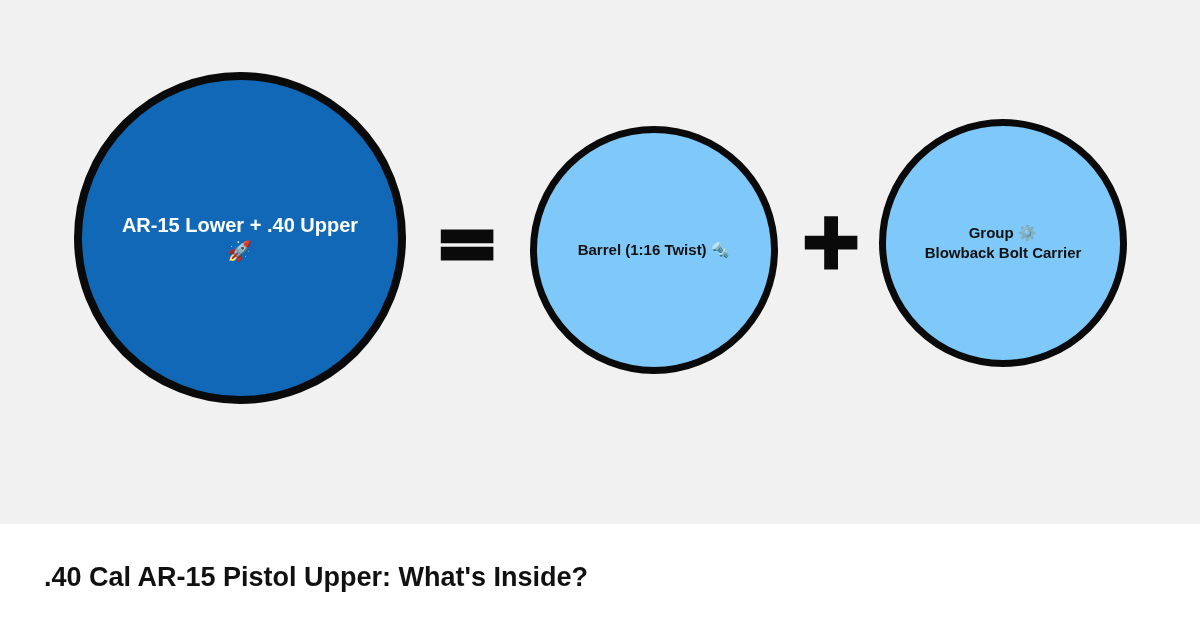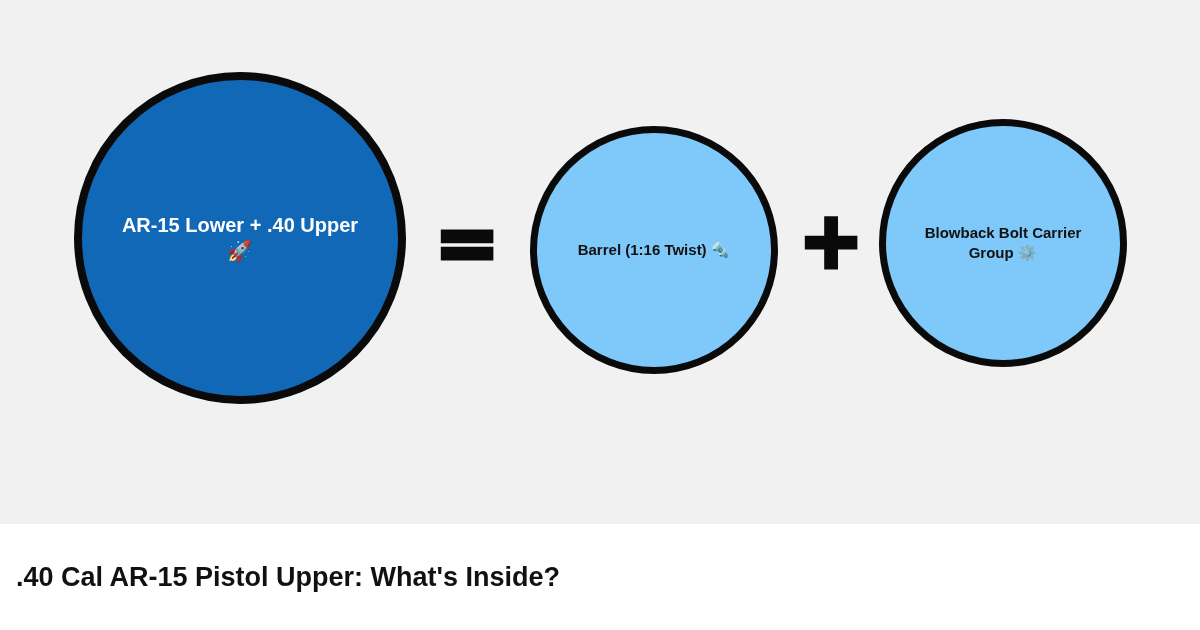--- a/index.html
+++ b/index.html
@@ -43,21 +43,21 @@
     color:var(--operator);
     font-family:"DejaVu Sans",sans-serif;
     font-weight:bold;font-size:76px;
     -webkit-text-stroke:5px var(--operator);
   }
   .op-equals{left:407px;top:182px;}
   .op-plus{left:771px;top:180px;}
   .footer{
     position:absolute;left:0;top:524px;width:1200px;height:106px;
     background:var(--panel);display:flex;align-items:center;
-    padding-left:16px;
+    padding-left:44px;
   }
   .page-title{
     color:var(--title);font-size:27px;font-weight:bold;
     font-family:"Liberation Sans",sans-serif;
   }
 </style>
 </head>
 <body>
 
 <div class="card">
@@ -82,24 +82,24 @@
         <span class="label-line">Barrel (1:16 Twist)</span><span class="emoji inline-icon">🔩</span>
       </div>
     </div>
 
     <div class="operator op-plus">
       <span>+</span>
     </div>
 
     <div class="circle circle-component circle-bcg">
       <div class="label-sm">
-        <div class="label-line">Blowback Bolt Carrier</div>
         <div class="label-line">
           <span>Group</span><span class="emoji inline-icon">⚙️</span>
         </div>
+        <div class="label-line">Blowback Bolt Carrier</div>
       </div>
     </div>
 
   </div>
 
   <div class="footer">
     <h1 class="page-title">.40 Cal AR-15 Pistol Upper: What's Inside?</h1>
   </div>
 
 </div>

